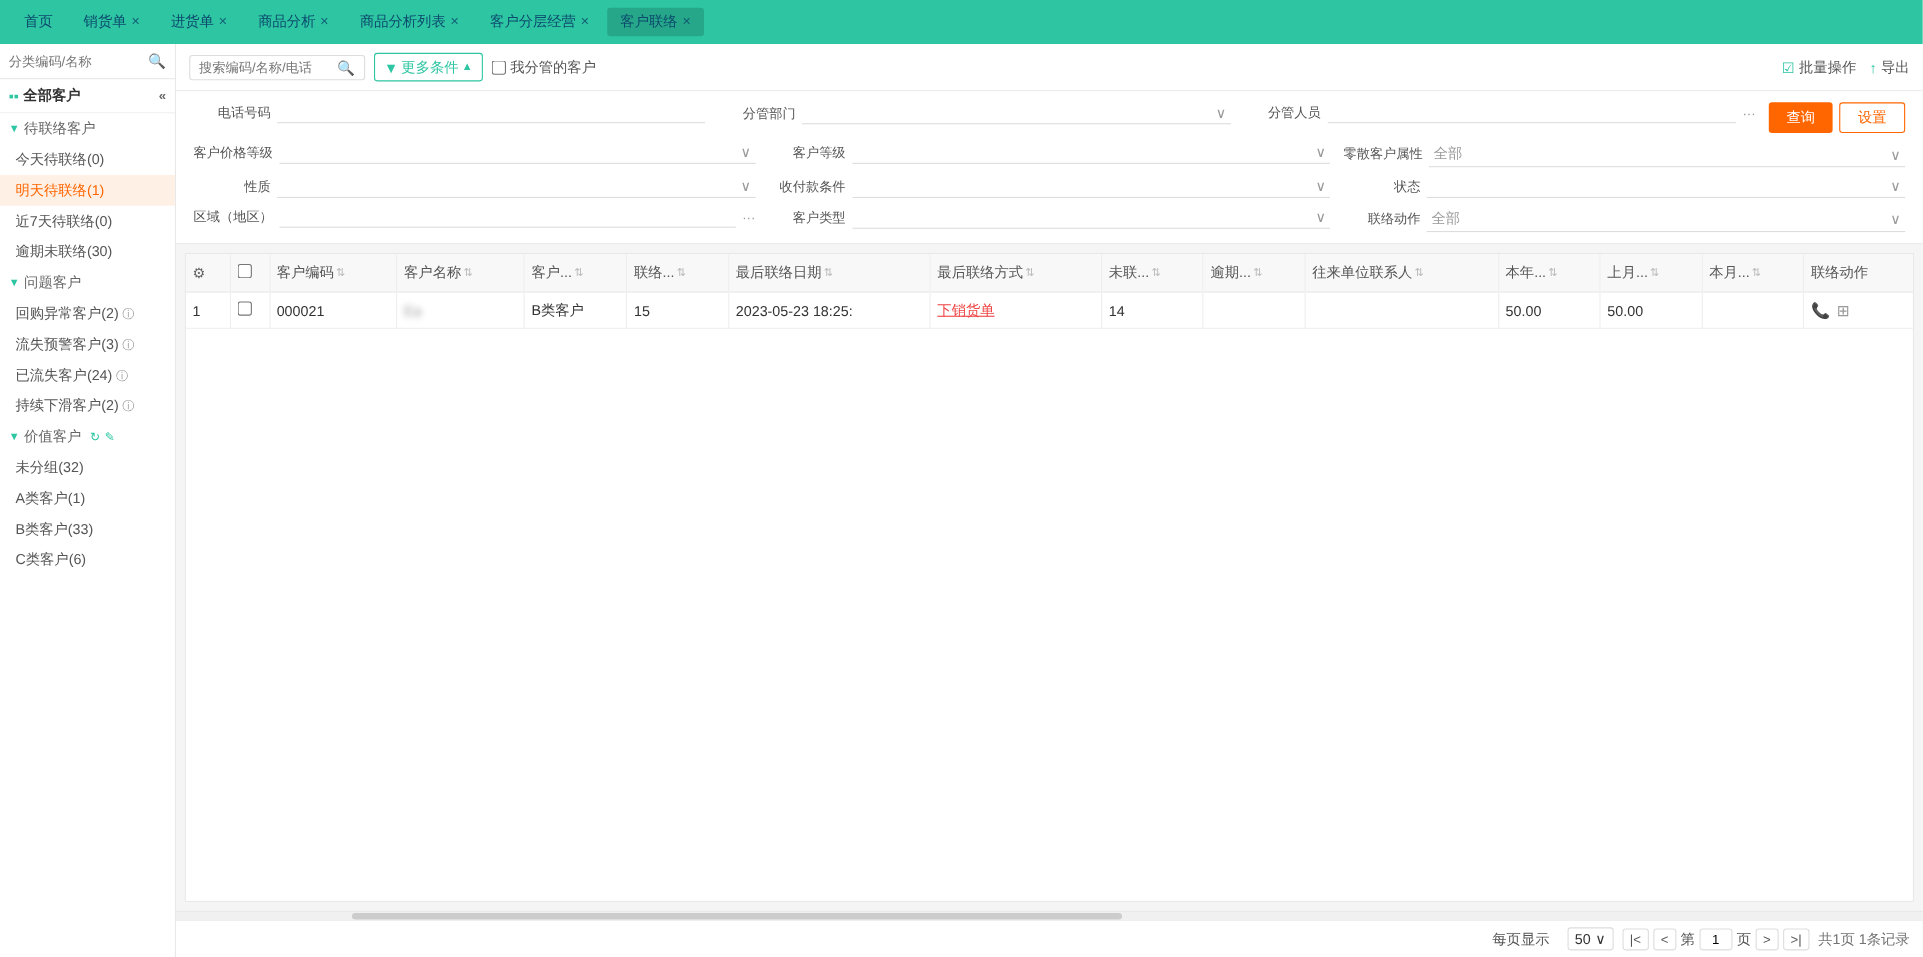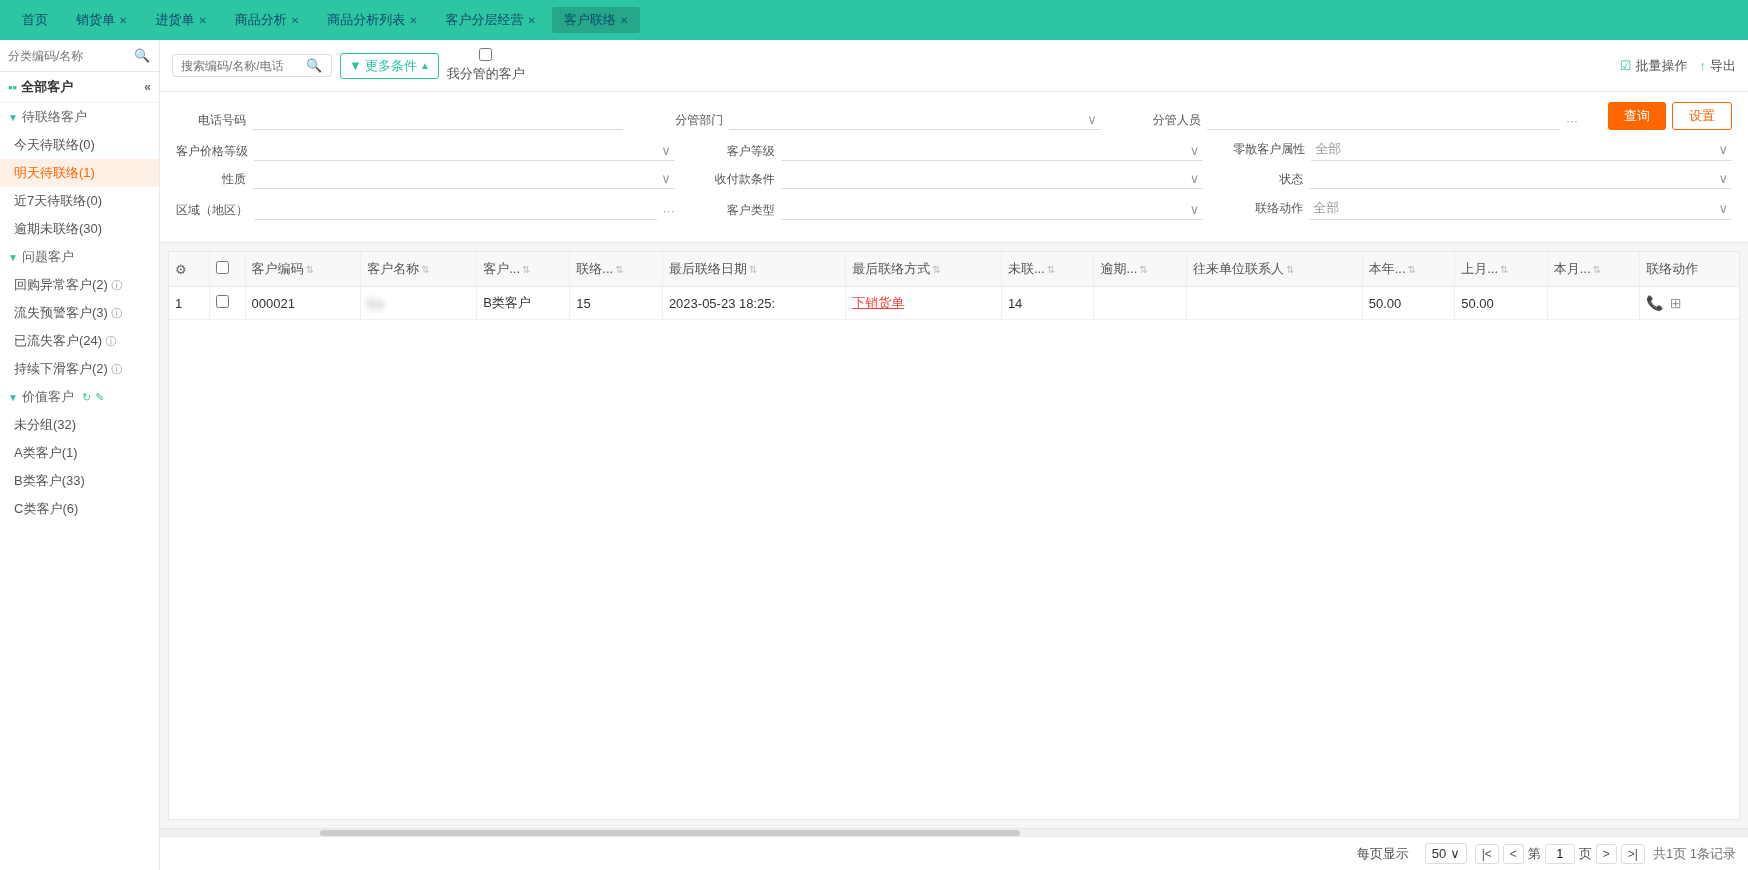--- a/index.html
+++ b/index.html
@@ -134,21 +134,20 @@
       border: 1px solid #2dc5a2;
       border-radius: 3px;
     }
     .checkbox-label {
       display: flex;
       align-items: center;
       gap: 4px;
       font-size: 12px;
       color: #555;
       cursor: pointer;
-      flex-direction: column;
     }
     .toolbar-right {
       margin-left: auto;
       display: flex;
       align-items: center;
       gap: 12px;
     }
     .toolbar-action {
       display: flex;
       align-items: center;
@@ -159,25 +158,25 @@
     }
 
     
     .filter-panel {
       background: #fff;
       padding: 10px 16px;
       border-bottom: 1px solid #e8e8e8;
     }
     .filter-row {
       display: flex;
-      align-items: flex-end;
-      gap: 30px;
+      align-items: flex-start;
+      gap: 12px;
       margin-bottom: 8px;
     }
-    .filter-row:last-child { margin-bottom: 12px; }
+    .filter-row:last-child { margin-bottom: 0; }
     .filter-field {
       display: flex;
       align-items: center;
       flex: 1;
       gap: 6px;
       min-width: 0;
     }
     .filter-label {
       color: #555;
       white-space: nowrap;

